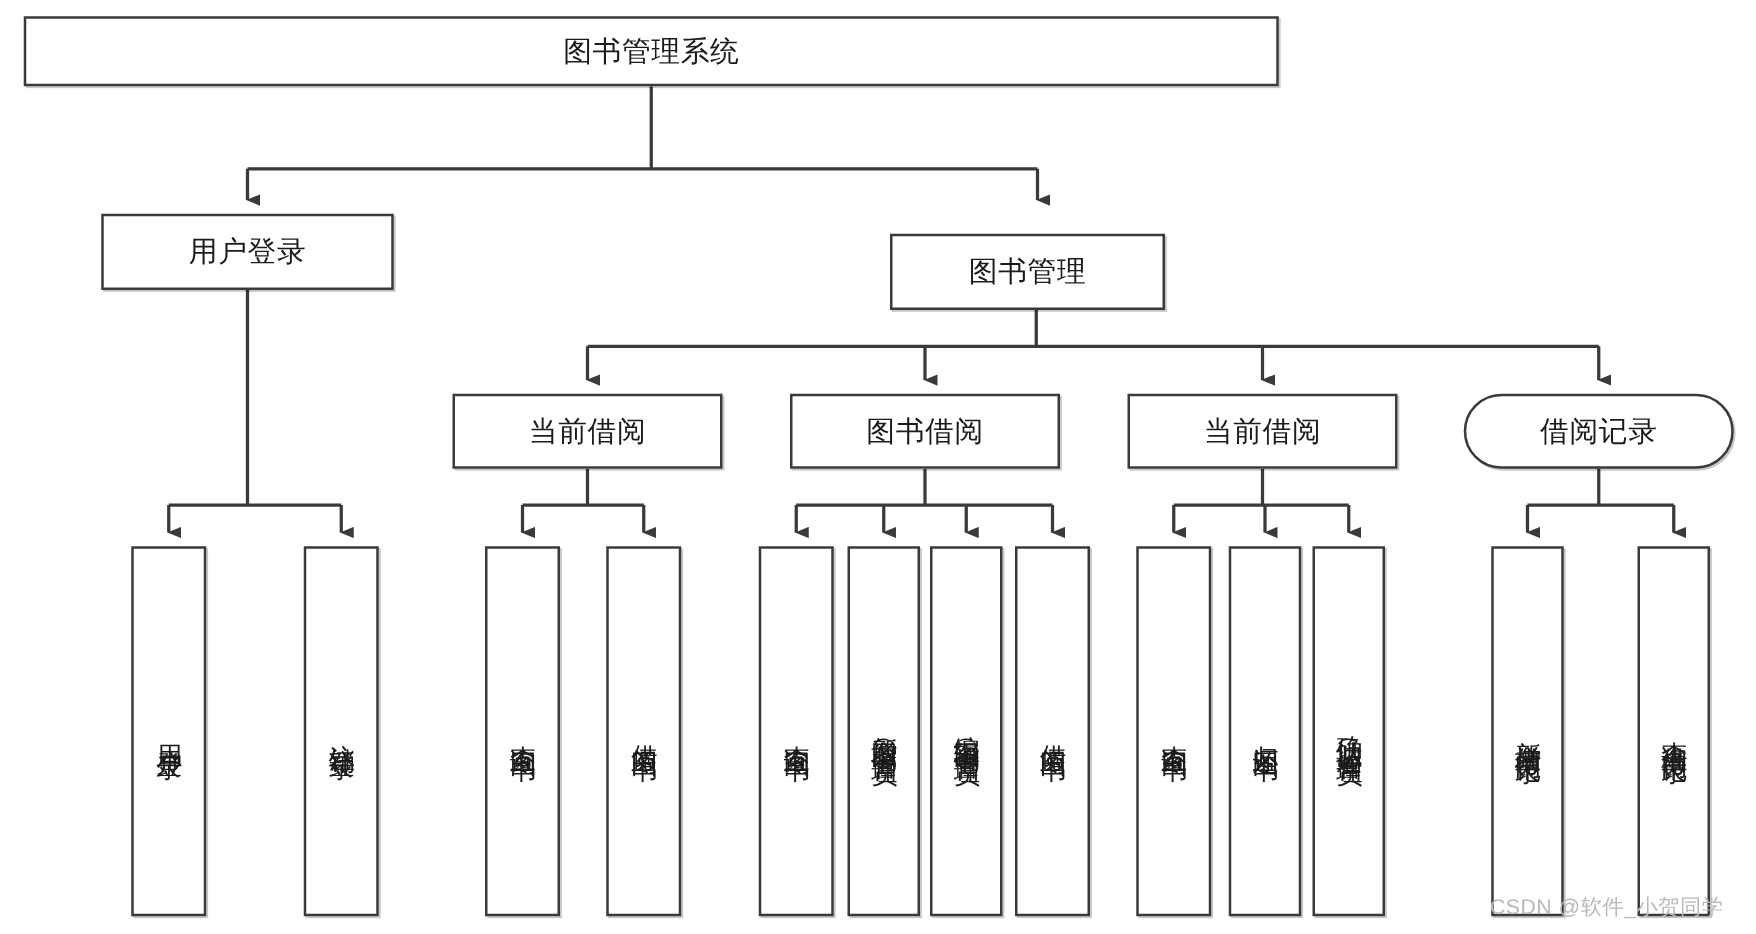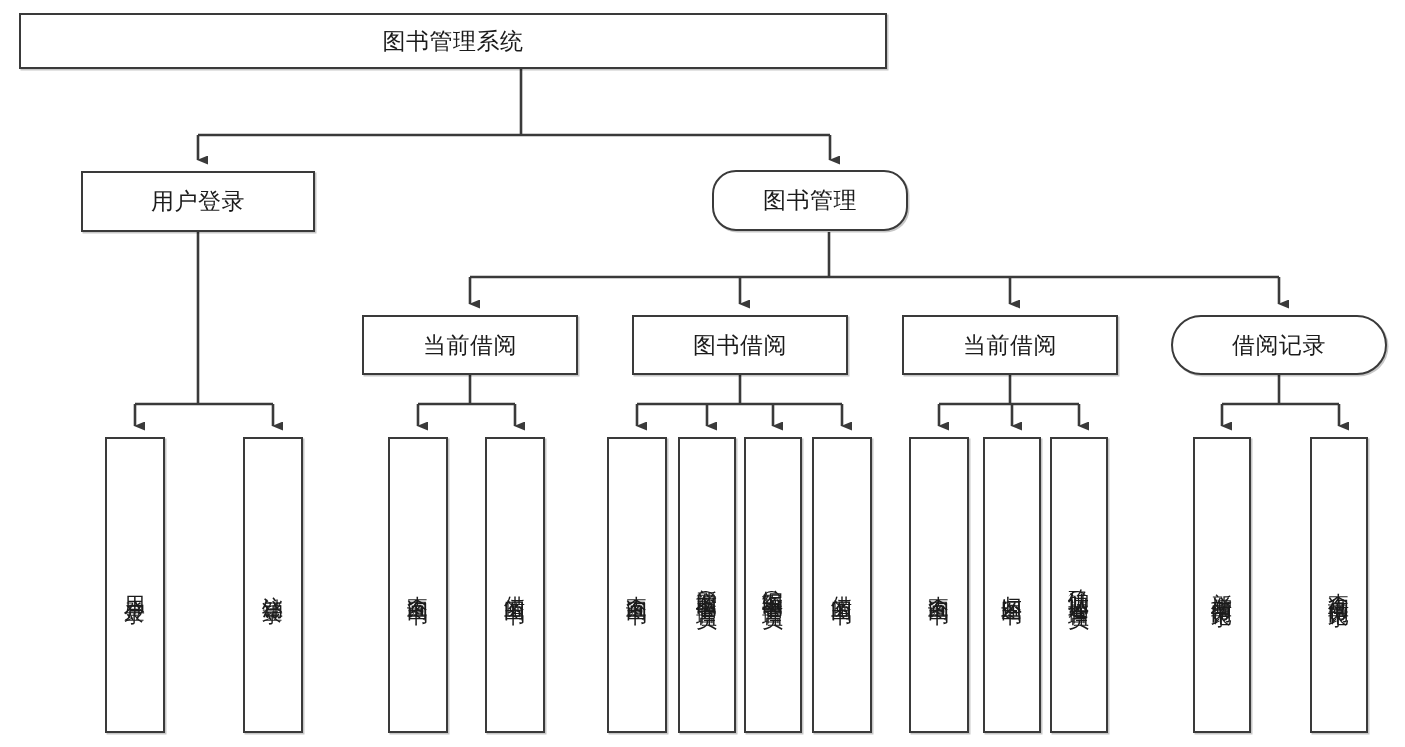--- a/index.html
+++ b/index.html
@@ -118,28 +118,28 @@
       <path d="M1012,404 L1012,426" marker-end="url(#arrow)"></path>
       <path d="M1079,404 L1079,426" marker-end="url(#arrow)"></path>
 
       <path d="M1279,375 L1279,404"></path>
       <path d="M1222,404 L1339,404"></path>
       <path d="M1222,404 L1222,426" marker-end="url(#arrow)"></path>
       <path d="M1339,404 L1339,426" marker-end="url(#arrow)"></path>
     </g>
   </svg>
 
-  <div class="node-box" style="left:19px;top:13px;width:868px;height:56px;">
+  <div class="node-box" style="left:19px;top:13px;width:1004px;height:56px;">
     <div class="node-label-h">图书管理系统</div>
   </div>
 
   <div class="node-box" style="left:81px;top:171px;width:234px;height:61px;">
     <div class="node-label-h">用户登录</div>
   </div>
-  <div class="node-box" style="left:712px;top:170px;width:196px;height:61px;border-radius:24px;">
+  <div class="node-box" style="left:712px;top:187px;width:220px;height:61px;">
     <div class="node-label-h">图书管理</div>
   </div>
 
   <div class="node-box" style="left:362px;top:315px;width:216px;height:60px;">
     <div class="node-label-h">当前借阅</div>
   </div>
   <div class="node-box" style="left:632px;top:315px;width:216px;height:60px;">
     <div class="node-label-h">图书借阅</div>
   </div>
   <div class="node-box" style="left:902px;top:315px;width:216px;height:60px;">
@@ -182,14 +182,15 @@
   <div class="node-box" style="left:1050px;top:437px;width:58px;height:296px;">
     <div class="node-label-v">确认归还（管理员）</div>
   </div>
   <div class="node-box" style="left:1193px;top:437px;width:58px;height:296px;">
     <div class="node-label-v">新增借阅记录</div>
   </div>
   <div class="node-box" style="left:1310px;top:437px;width:58px;height:296px;">
     <div class="node-label-v">查询借阅记录</div>
   </div>
 
+  <div id="watermark">CSDN @软件_小贺同学</div>
 
 </div>
 
 </body></html>

